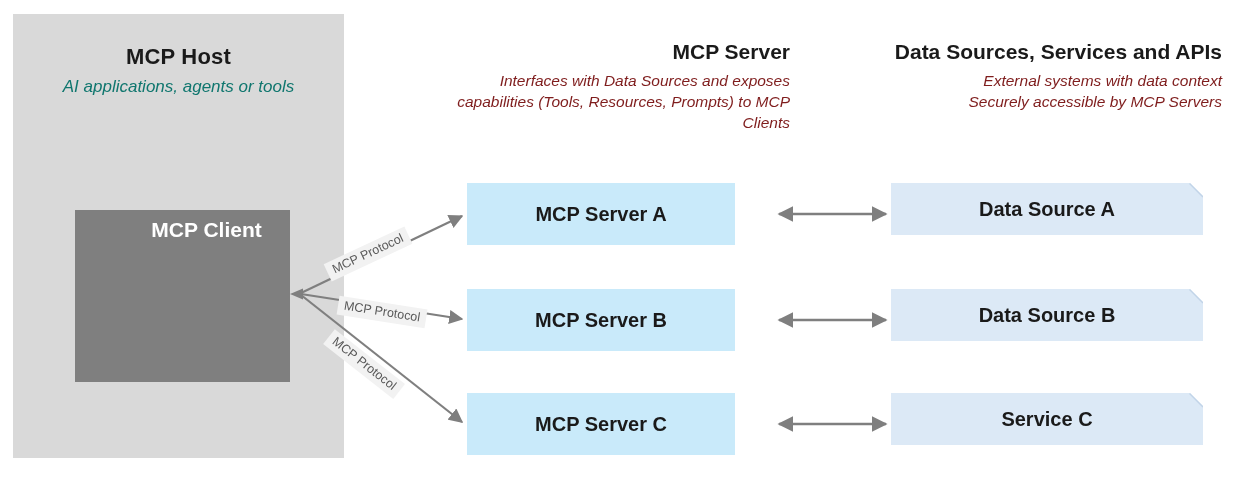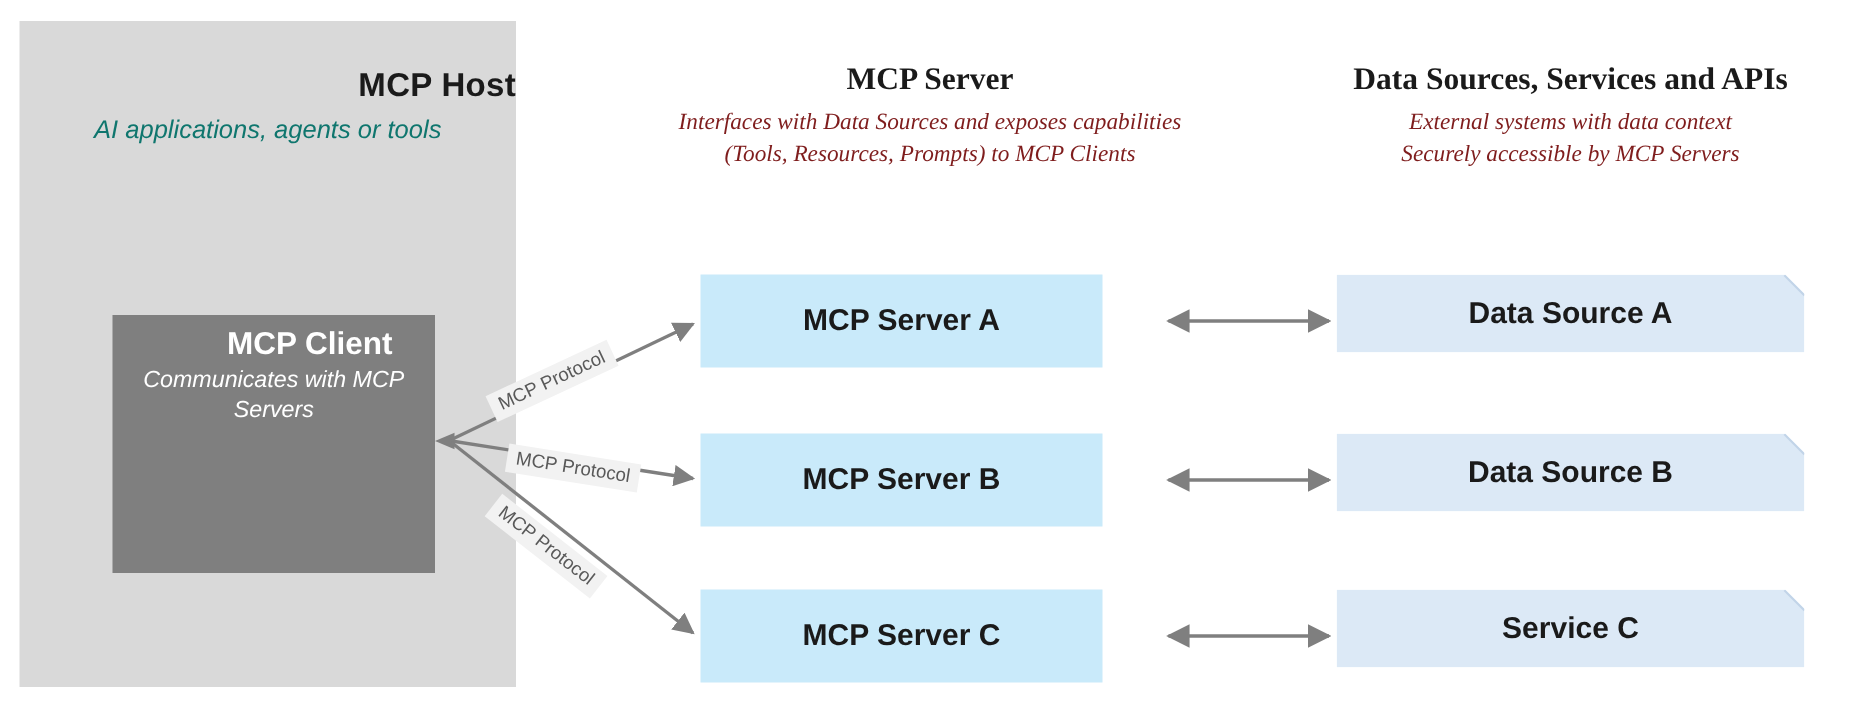--- a/index.html
+++ b/index.html
@@ -14,21 +14,21 @@
   }
   
   .host-panel {
     position: absolute;
     left: 13px; top: 14px;
     width: 331px; height: 444px;
     background: #d9d9d9;
   }
   .host-title {
     margin-top: 30px;
-    text-align: right;
+    text-align: center;
     font-size: 22px;
     font-weight: 700;
     letter-spacing: 0.2px;
   }
   .host-subtitle {
     margin-top: 7px;
     text-align: center;
     font-size: 17px;
     font-style: italic;
     color: #0f766e;
@@ -49,21 +49,21 @@
     margin-bottom: 2px;
     padding-left: 48px;
   }
   .client-line {
     font-size: 15.5px;
     font-style: italic;
     line-height: 1.3;
     padding: 0 9px;
   }
   
-  .col-header { position: absolute; text-align: center; font-family: Liberation Serif, serif; }
+  .col-header { position: absolute; text-align: right; }
   .col-header .col-title {
     font-size: 21px;
     font-weight: 700;
   }
   .col-header .col-subtitle {
     margin-top: 7px;
     font-size: 15.5px;
     font-style: italic;
     line-height: 1.35;
     color: #7f1d1d;
@@ -125,21 +125,20 @@
 </head>
 <body>
 
 <div class="canvas">
 
   <div class="host-panel">
     <div class="host-title">MCP Host</div>
     <div class="host-subtitle">AI applications, agents or tools</div>
     <div class="client-box">
       <div class="client-title">MCP Client</div>
-      <div class="client-line">Communicates with MCP Servers</div>
     </div>
   </div>
 
   <div class="col-header server-header">
     <div class="col-title">MCP Server</div>
     <div class="col-subtitle">Interfaces with Data Sources and exposes capabilities (Tools, Resources, Prompts) to MCP Clients</div>
   </div>
 
   <div class="col-header sources-header">
     <div class="col-title">Data Sources, Services and APIs</div>

